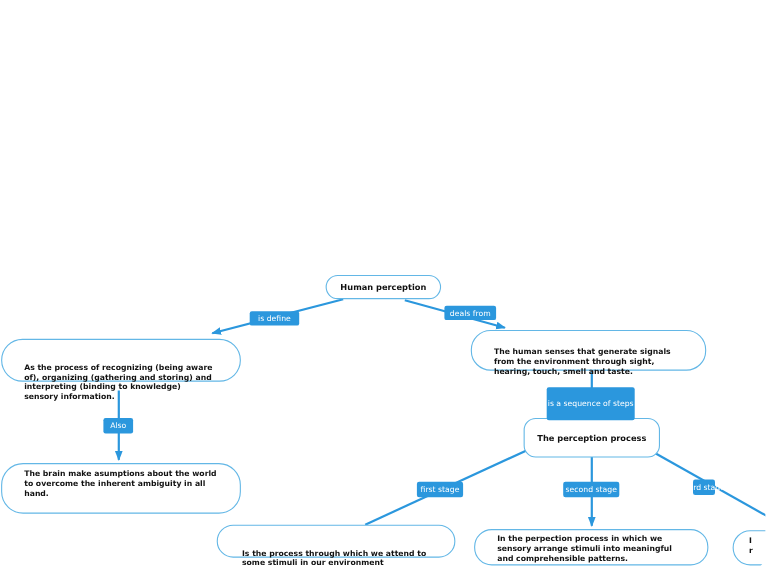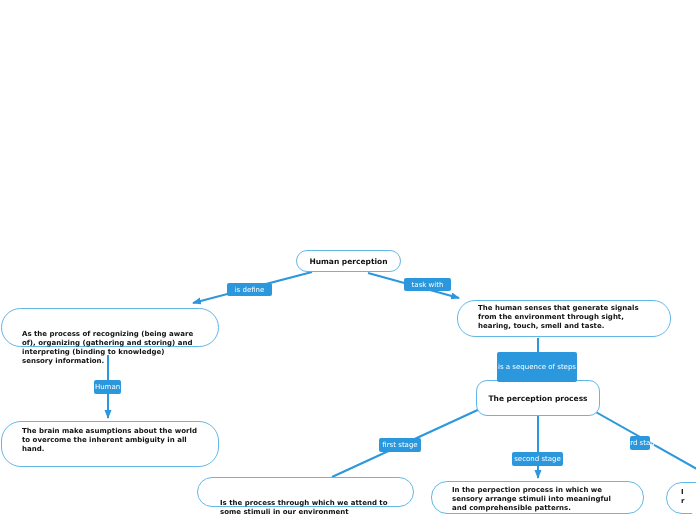--- a/index.html
+++ b/index.html
@@ -47,32 +47,32 @@
     font-size:7px;
     font-weight:normal;
     border-radius:2px;
     white-space:nowrap;
   }
   .node div{white-space:nowrap;}
 
   #node-human-perception{left:296px;top:250px;width:105px;height:22px;border-radius:11px;}
   #node-definition{left:1px;top:308px;width:218px;height:39px;border-radius:20px;padding:21px 8px 0 20px;}
   #node-brain{left:1px;top:421px;width:218px;height:46px;border-radius:20px;padding:5px 8px 0 20px;}
-  #node-senses{left:457px;top:300px;width:214px;height:37px;border-radius:18px;padding:3px 8px 0 20px;}
+  #node-senses{left:428px;top:300px;width:214px;height:37px;border-radius:18px;padding:15px 8px 0 20px;}
   #node-perception-process{left:476px;top:380px;width:124px;height:36px;border-radius:11px;}
   #node-attend{left:197px;top:477px;width:217px;height:30px;border-radius:15px;padding:21px 8px 0 22px;}
   #node-arrange{left:431px;top:481px;width:213px;height:33px;border-radius:16px;padding:4px 8px 0 20px;}
   #node-cut{left:666px;top:482px;width:120px;height:32px;border-radius:16px;padding:5px 8px 0 14px;}
 
   #label-is-define{left:227px;top:283px;width:45px;height:13px;}
   #label-deals-with{left:404px;top:278px;width:47px;height:13px;}
   #label-also{left:94px;top:380px;width:27px;height:14px;}
   #label-sequence{left:497px;top:352px;width:80px;height:30px;}
   #label-first-stage{left:379px;top:438px;width:42px;height:14px;}
-  #label-second-stage{left:512px;top:452px;width:51px;height:14px;}
+  #label-second-stage{left:512px;top:438px;width:51px;height:14px;}
   #label-third-stage{left:630px;top:436px;width:20px;height:14px;}
 </style>
 </head>
 <body>
 
 <div class="canvas">
 
   <svg class="connectors" viewBox="0 0 696 520" xmlns="http://www.w3.org/2000/svg">
     <defs>
       <marker id="arrow" markerUnits="userSpaceOnUse" markerWidth="11" markerHeight="9" refX="8" refY="3.5" orient="auto">
@@ -122,23 +122,23 @@
       <div>and comprehensible patterns.</div>
     </div>
 
   <div class="node" id="node-cut">
       <div>I</div>
       <div>r</div>
     </div>
 
   <div class="edge-label" id="label-is-define">is define</div>
 
-  <div class="edge-label" id="label-deals-with">task with</div>
+  <div class="edge-label" id="label-deals-with">deals from</div>
 
-  <div class="edge-label" id="label-also">Human</div>
+  <div class="edge-label" id="label-also">Also</div>
 
   <div class="edge-label" id="label-sequence">is a sequence of steps</div>
 
   <div class="edge-label" id="label-first-stage">first stage</div>
 
   <div class="edge-label" id="label-second-stage">second stage</div>
 
   <div class="edge-label" id="label-third-stage">third stage</div>
 
 </div>

